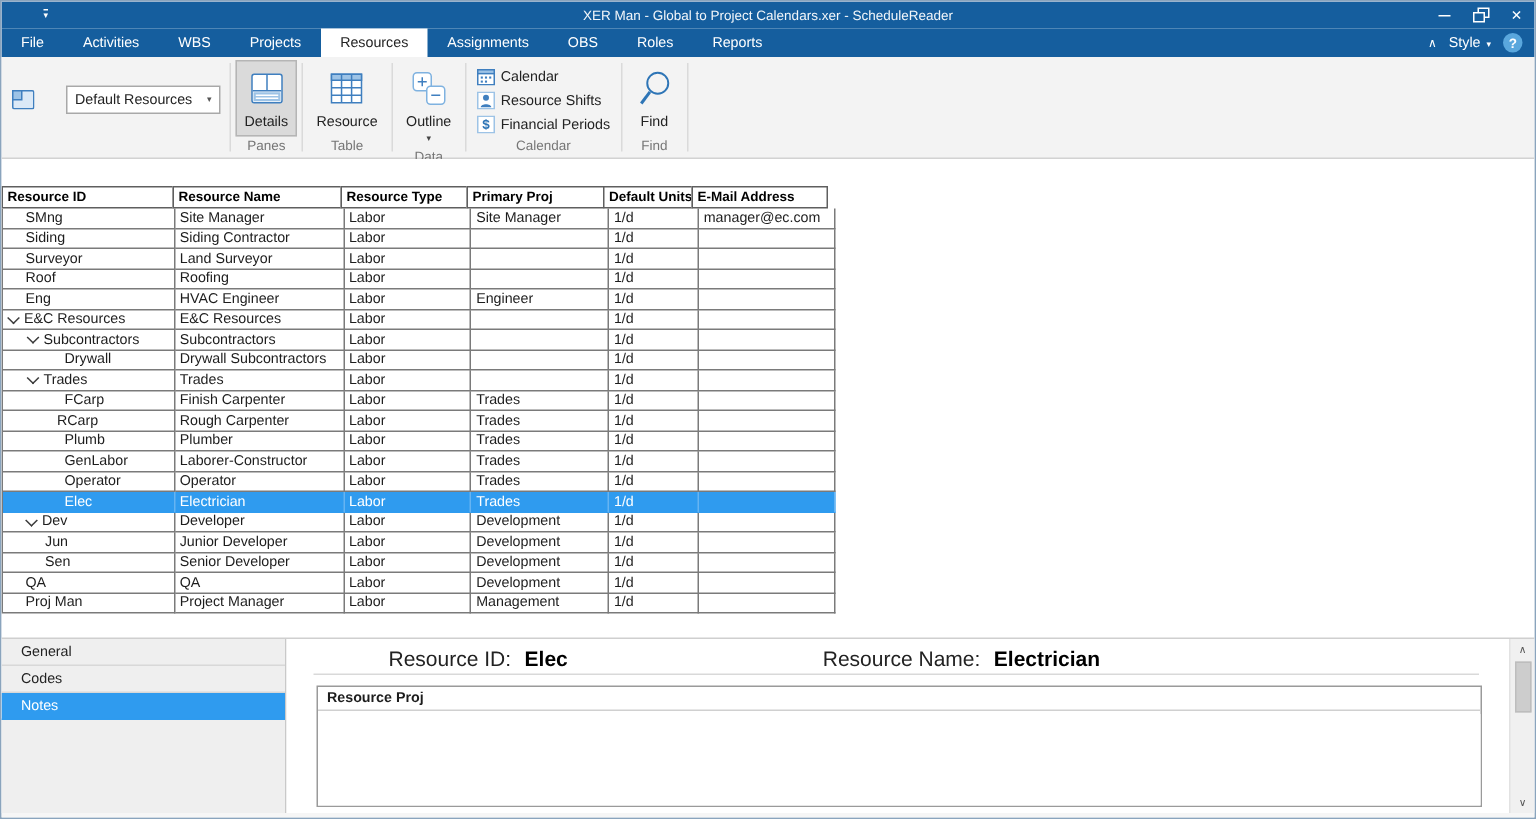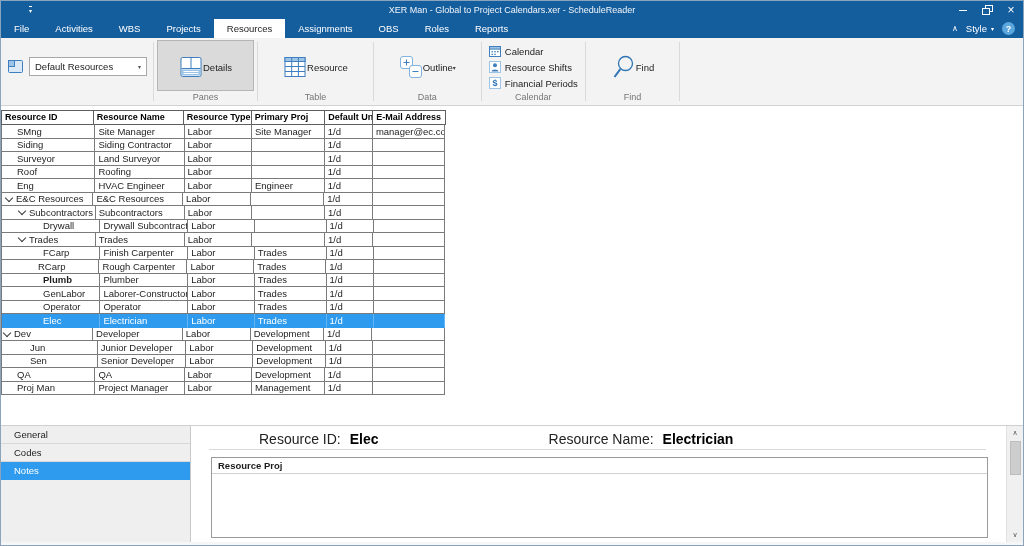--- a/index.html
+++ b/index.html
@@ -25,41 +25,41 @@
   .menubar-right{margin-left:auto;display:flex;align-items:center;gap:8px;padding-right:8px;}
   .collapse-icon{font-size:8px;line-height:8px;}
   .style-menu{display:flex;align-items:center;gap:4px;font-size:9.5px;}
   .style-caret{font-size:6px;}
   .help-badge{width:13px;height:13px;border-radius:50%;background:#5aa7dd;color:#fff;font-size:9px;font-weight:bold;
     display:flex;align-items:center;justify-content:center;}
 
   
   .ribbon{position:absolute;top:37px;left:0;right:0;height:68px;background:#f3f3f3;border-bottom:1px solid #d2d2d2;
     display:flex;box-sizing:border-box;}
-  .rib-viewsel{display:flex;align-items:center;gap:6px;padding-left:7px;width:152px;box-sizing:border-box;
+  .rib-viewsel{display:flex;align-items:center;gap:21px;padding-left:7px;width:152px;box-sizing:border-box;
     align-self:flex-start;margin-top:18px;height:20px;}
   .combo{flex:1;height:19px;background:#fff;border:1px solid #a8a8a8;display:flex;align-items:center;
     font-size:9.5px;color:#222;padding:0 5px;box-sizing:border-box;margin-right:6px;}
   .combo-caret{margin-left:auto;font-size:6px;color:#555;}
   .rib-sep{width:1px;background:#dadada;margin:4px 0;}
   .rib-group{display:flex;flex-direction:column;padding:2px 3px 0;box-sizing:border-box;}
   .btn-row{flex:1;display:flex;align-items:stretch;justify-content:center;}
   .group-label{font-size:9px;color:#767676;text-align:center;height:14px;line-height:12px;}
-  .big-btn{display:flex;flex-direction:row;align-items:center;padding:3px 21px 1px;font-size:9.5px;color:#222;
+  .big-btn{display:flex;flex-direction:column;align-items:center;padding:3px 5px 1px;font-size:9.5px;color:#222;
     border:1px solid transparent;box-sizing:border-box;text-align:center;}
   .big-btn .icon-slot{height:30px;display:flex;align-items:center;}
   .big-btn .btn-label{margin-top:2px;white-space:nowrap;}
   .big-btn.active{background:#dadada;border:1px solid #b5b5b5;}
   .btn-caret{font-size:6px;color:#444;margin-top:1px;}
   .stack{display:flex;flex-direction:column;justify-content:flex-start;padding-top:4px;gap:2px;}
   .small-btn{display:flex;align-items:center;gap:4px;padding:1px 4px;font-size:9.5px;color:#222;white-space:nowrap;}
 
   
   .content{position:absolute;top:105px;left:0;right:0;height:319px;background:#fff;}
-  .res-table{position:absolute;top:4px;left:0;width:444px;}
+  .res-table{position:absolute;top:18px;left:0;width:556px;}
   .thead{display:flex;}
   .hcell{box-sizing:border-box;border:1px solid #5f5f5f;border-right:1px solid #5f5f5f;margin-right:-1px;
     height:15px;line-height:13px;font-weight:bold;font-size:9px;padding:0 3px;white-space:nowrap;overflow:hidden;background:#fff;}
   .tbody{border-left:1px solid #7a7a7a;}
   .trow{display:flex;height:13.5px;}
   .tcell{box-sizing:border-box;border-right:1px solid #7a7a7a;border-bottom:1px solid #7a7a7a;
     padding:0 3px;font-size:9.5px;color:#1d1d1d;white-space:nowrap;overflow:hidden;display:flex;align-items:center;}
   .col0{width:115px;} .col1{width:113px;} .col2{width:85px;} .col3{width:92px;} .col4{width:60px;} .col5{width:91px;}
   .hcell.col0{width:115px;} 
   .trow.selected{background:#2f9bef;}
@@ -363,21 +363,21 @@
           </div>
           <div class="trow">
             <div class="tcell col0" style="padding-left: 36px;">RCarp</div>
             <div class="tcell col1">Rough Carpenter</div>
             <div class="tcell col2">Labor</div>
             <div class="tcell col3">Trades</div>
             <div class="tcell col4">1/d</div>
             <div class="tcell col5"></div>
           </div>
           <div class="trow">
-            <div class="tcell col0" style="padding-left: 41px; font-weight: bold;">Plumb</div>
+            <div class="tcell col0" style="padding-left: 41px;">Plumb</div>
             <div class="tcell col1">Plumber</div>
             <div class="tcell col2">Labor</div>
             <div class="tcell col3">Trades</div>
             <div class="tcell col4">1/d</div>
             <div class="tcell col5"></div>
           </div>
           <div class="trow">
             <div class="tcell col0" style="padding-left: 41px;">GenLabor</div>
             <div class="tcell col1">Laborer-Constructor</div>
             <div class="tcell col2">Labor</div>
@@ -395,21 +395,21 @@
           </div>
           <div class="trow selected">
             <div class="tcell col0" style="padding-left: 41px;">Elec</div>
             <div class="tcell col1">Electrician</div>
             <div class="tcell col2">Labor</div>
             <div class="tcell col3">Trades</div>
             <div class="tcell col4">1/d</div>
             <div class="tcell col5"></div>
           </div>
           <div class="trow">
-            <div class="tcell col0" style="padding-left: 2px;"><span class="chev"></span>Dev</div>
+            <div class="tcell col0" style="padding-left: 16px;"><span class="chev"></span>Dev</div>
             <div class="tcell col1">Developer</div>
             <div class="tcell col2">Labor</div>
             <div class="tcell col3">Development</div>
             <div class="tcell col4">1/d</div>
             <div class="tcell col5"></div>
           </div>
           <div class="trow">
             <div class="tcell col0" style="padding-left: 28px;">Jun</div>
             <div class="tcell col1">Junior Developer</div>
             <div class="tcell col2">Labor</div>

